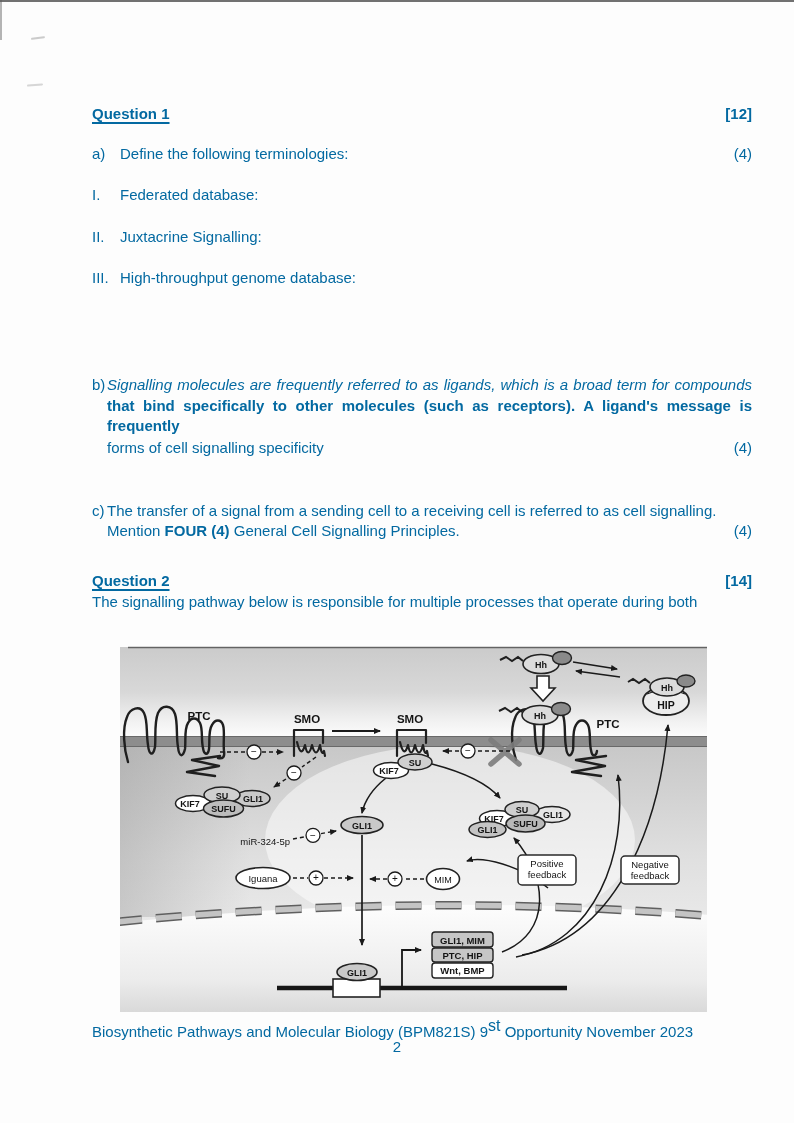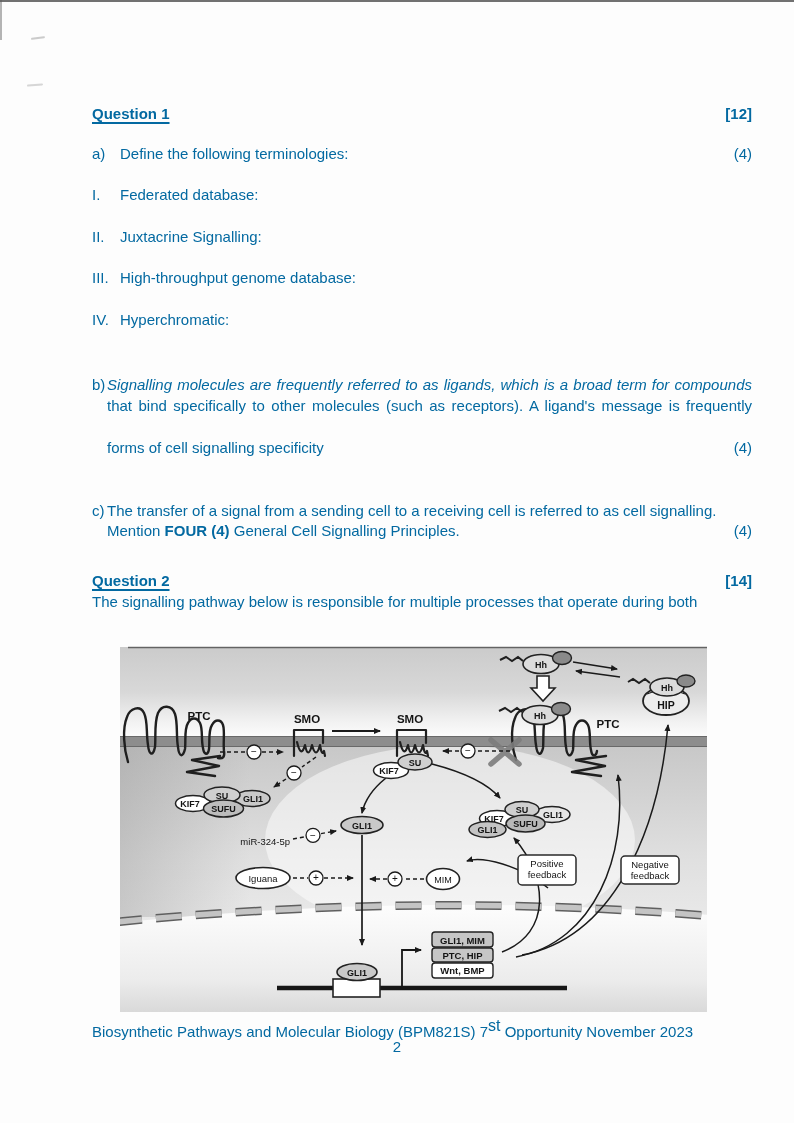--- a/index.html
+++ b/index.html
@@ -5,21 +5,21 @@
   html,body{margin:0;padding:0;background:#e9e9e9;}
   .page{position:relative;width:794px;height:1123px;background:#fdfdfd;overflow:hidden;
         font-family:"Liberation Sans",sans-serif;color:#0369a1;}
   .row{position:absolute;left:92px;width:660px;font-size:15px;line-height:20px;white-space:nowrap;}
   .marks{position:absolute;right:0;top:0;}
   .bold{font-weight:700;}
   .underline{text-decoration:underline;text-decoration-thickness:1.5px;text-underline-offset:3px;}
   .lbl{display:inline-block;width:28px;}
   .lbl-b{display:inline-block;width:15px;flex:none;}
   .fill{flex:1;text-align:justify;text-align-last:justify;white-space:normal;font-style:italic;}
-  .justline{text-align:justify;text-align-last:justify;white-space:normal;}
+  .justline{text-align:justify;text-align-last:justify;white-space:normal;font-weight:bold;}
   .flexrow{display:flex;}
   .scan-top{position:absolute;left:0;top:0;width:794px;height:2px;background:#414141;opacity:.75;}
   .scan-left{position:absolute;left:0;top:0;width:2px;height:40px;background:#5a5a5a;opacity:.45;}
   .pencil{position:absolute;background:#9a9a9a;height:2px;border-radius:2px;}
   .figure{position:absolute;left:120px;top:645px;}
   svg text{font-family:"Liberation Sans",sans-serif;fill:#141414;}
   .ovtext{font-size:9px;font-weight:700;}
   .memlabel{font-size:11.5px;font-weight:600;}
   .boxtext{font-size:9.5px;font-weight:700;}
   .fbtext{font-size:9.5px;}
@@ -49,23 +49,20 @@
   </div>
 
   <div class="row" style="top:185px">
     <span class="lbl">I.</span><span>Federated database:</span>
   </div>
   <div class="row" style="top:268px">
     <span class="lbl">III.</span><span>High-throughput genome database:</span>
   </div>
   <div class="row" style="top:227px">
     <span class="lbl">II.</span><span>Juxtacrine Signalling:</span>
-  </div>
-  <div class="row" style="top:310px">
-    <span class="lbl">IV.</span><span>Hyperchromatic:</span>
   </div>
 
   <div class="row flexrow" style="top:375px">
     <span class="lbl-b">b)</span>
     <span class="fill">Signalling molecules are frequently referred to as ligands, which is a broad term for compounds</span>
   </div>
   <div class="row justline" style="top:396px;left:107px;width:645px">that bind specifically to other molecules (such as receptors). A ligand's message is frequently</div>
   <div class="row" style="top:438px">
     <span style="margin-left:15px">forms of cell signalling specificity</span>
     <span class="marks">(4)</span>
@@ -323,17 +320,17 @@
     <g>
       <text class="memlabel" x="79" y="75" text-anchor="middle">PTC</text>
       <text class="memlabel" x="187" y="78" text-anchor="middle">SMO</text>
       <text class="memlabel" x="290" y="78" text-anchor="middle">SMO</text>
       <text class="memlabel" x="488" y="83" text-anchor="middle">PTC</text>
     </g>
   </svg>
   </div>
 
   <div class="footer">
-    <span>Biosynthetic Pathways and Molecular Biology (BPM821S) 7</span><sup>st</sup><span> Opportunity November 2023</span>
+    <span>Biosynthetic Pathways and Molecular Biology (BPM821S) 9</span><sup>st</sup><span> Opportunity November 2023</span>
   </div>
   <div class="pagenum">2</div>
 
 </div>
 
 </body></html>

